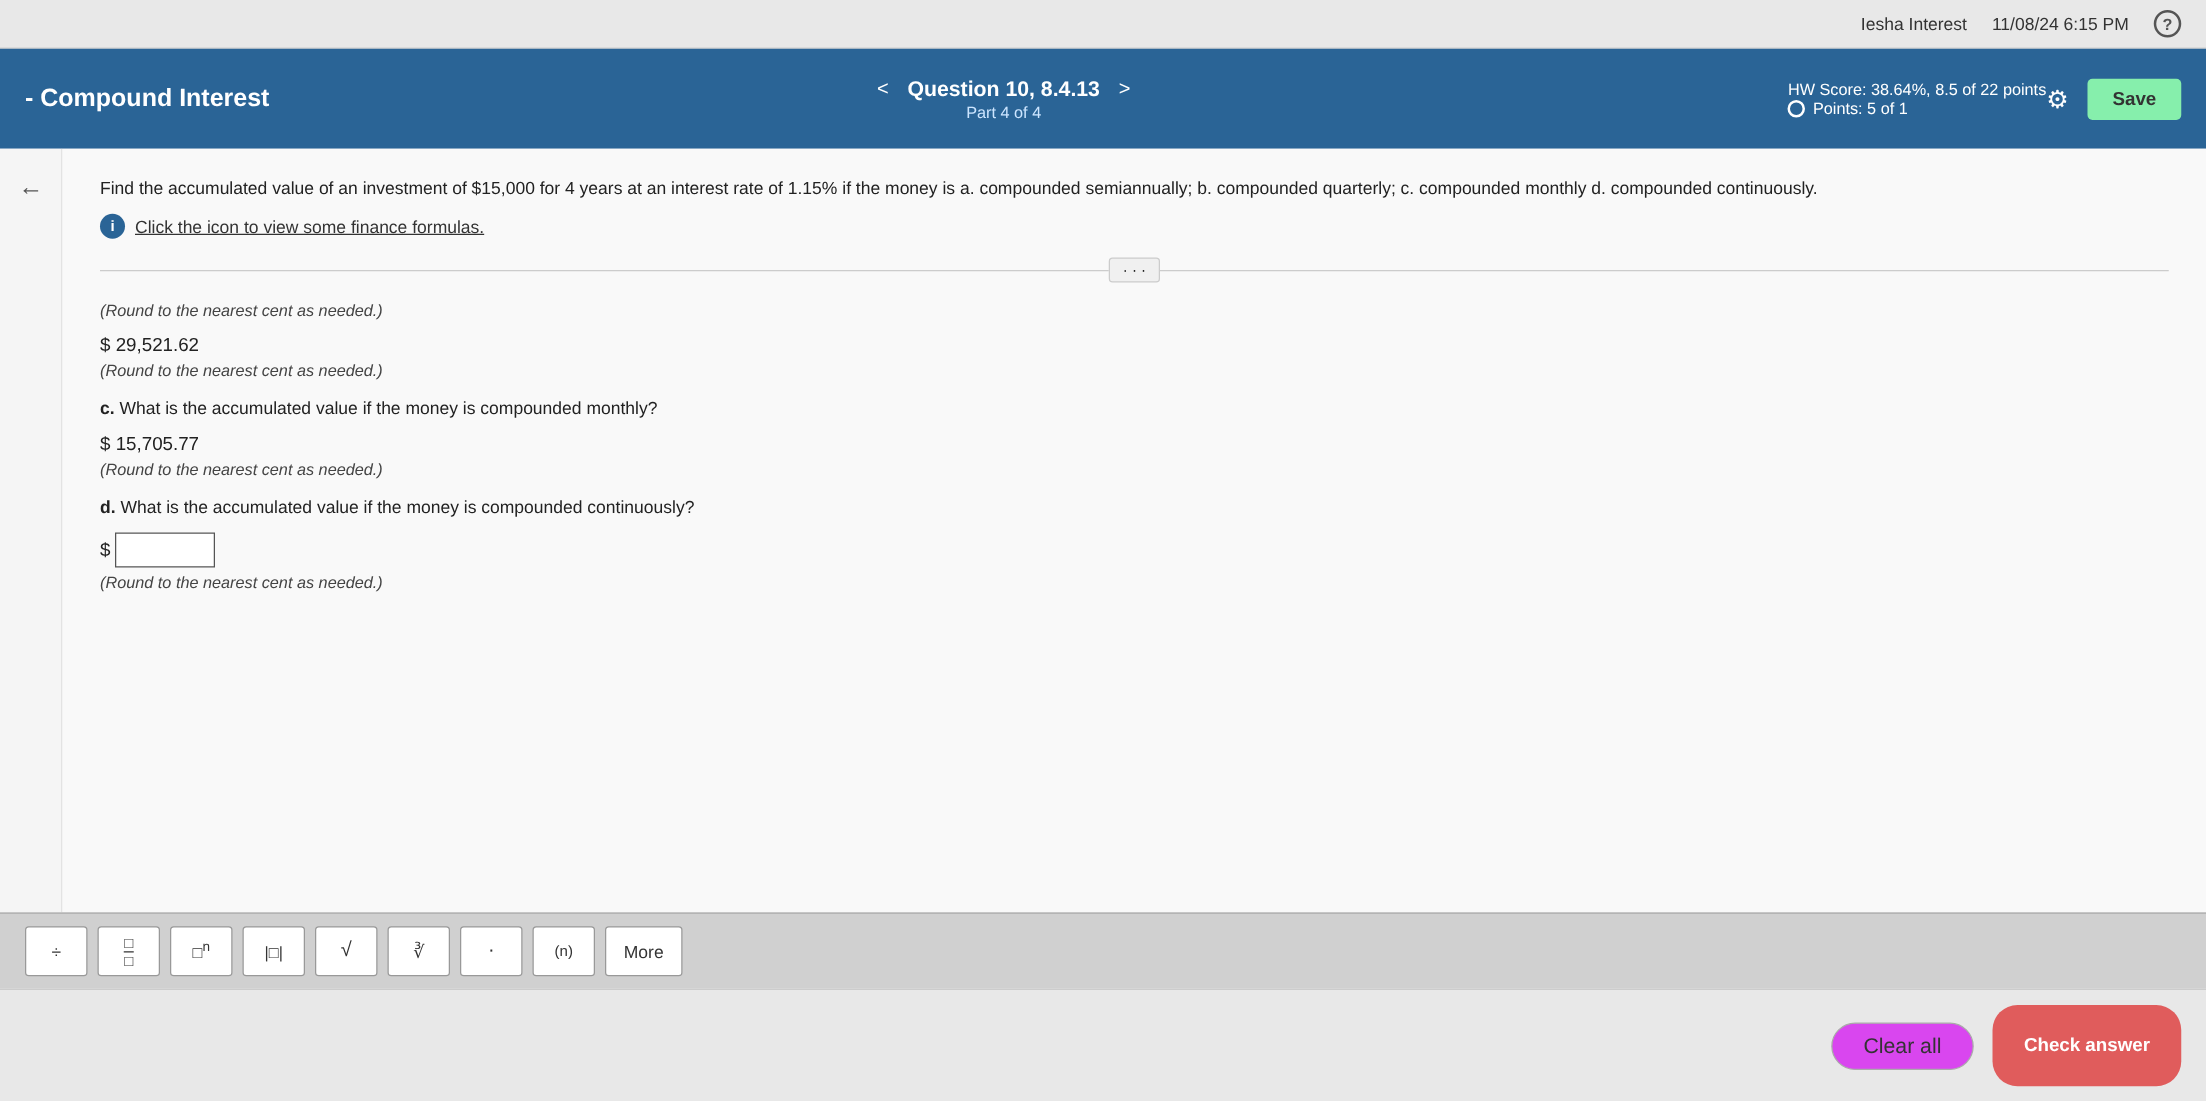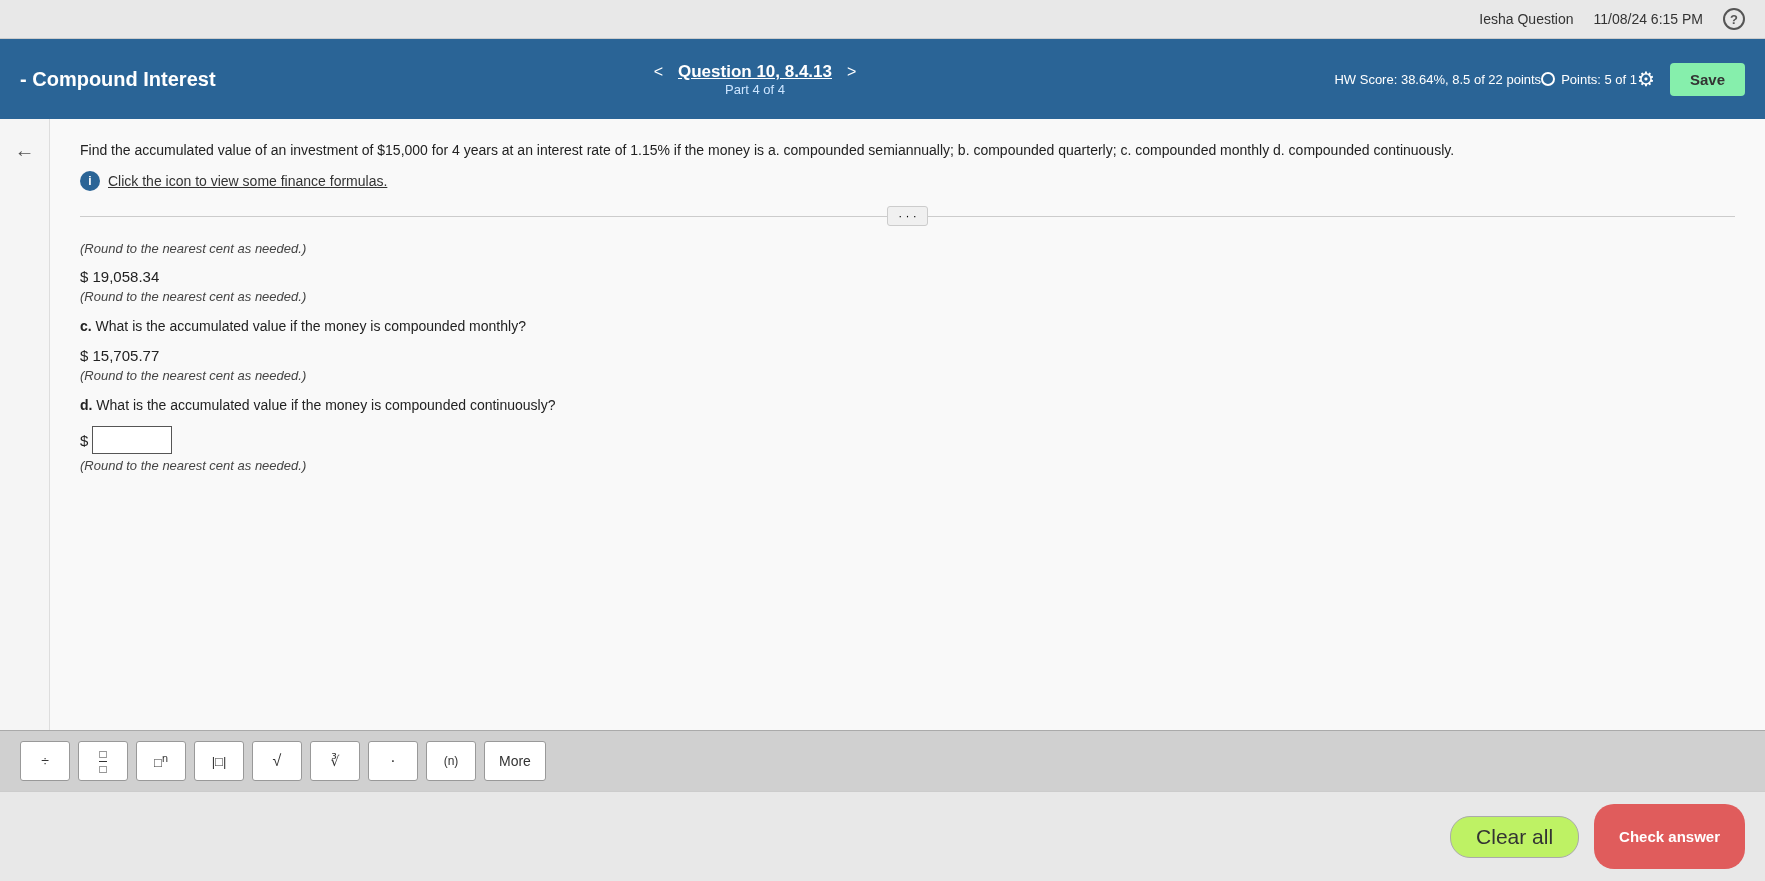--- a/index.html
+++ b/index.html
@@ -90,30 +90,30 @@
       font-size: 16px;
       cursor: pointer;
       background: none;
       border: none;
     }
 
     .question-title {
       color: white;
       font-size: 17px;
       font-weight: bold;
-      text-decoration: underline;
     }
 
     .question-part {
       color: #cce5ff;
       font-size: 13px;
     }
 
     .score-section {
       display: flex;
+      flex-direction: column;
       align-items: flex-start;
       margin-left: 40px;
     }
 
     .hw-score {
       color: white;
       font-size: 13px;
     }
 
     .points-row {
@@ -322,25 +322,25 @@
       background: #e8e8e8;
       padding: 12px 20px;
       display: flex;
       justify-content: flex-end;
       align-items: center;
       gap: 15px;
       border-top: 1px solid #ccc;
     }
 
     .clear-all-btn {
-      background: #bef264;
+      background: #d946ef;
       border: 1px solid #aaa;
       border-radius: 20px;
       padding: 8px 25px;
-      font-size: 21px;
+      font-size: 17px;
       cursor: pointer;
       color: #333;
     }
 
     .check-answer-btn {
       background: #e05c5c;
       border: none;
       border-radius: 20px;
       padding: 24px 25px;
       font-size: 15px;
@@ -348,21 +348,21 @@
       color: white;
       font-weight: bold;
     }
   </style>
 </head>
 <body>
 
 <div class="app-container">
 
   <div class="top-bar">
-    <span class="user-name">Iesha Question</span>
+    <span class="user-name">Iesha Interest</span>
     <span class="timestamp">11/08/24 6:15 PM</span>
     <div class="help-icon">?</div>
   </div>
 
   <div class="nav-bar">
     <span class="section-title">- Compound Interest</span>
 
     <div class="question-info">
       <div class="question-nav">
         <button class="nav-arrow">&lt;</button>
@@ -402,21 +402,21 @@
       </div>
 
       <div class="divider-row">
         <div class="divider-line"></div>
         <button class="expand-btn">· · ·</button>
         <div class="divider-line"></div>
       </div>
 
       <p class="round-note">(Round to the nearest cent as needed.)</p>
 
-      <p class="answer-value">$ 19,058.34</p>
+      <p class="answer-value">$ 29,521.62</p>
       <p class="round-note">(Round to the nearest cent as needed.)</p>
 
       <p class="part-question">
         <span class="part-label">c.</span>
         <span> What is the accumulated value if the money is compounded monthly?</span>
       </p>
       <p class="answer-value">$ 15,705.77</p>
       <p class="round-note">(Round to the nearest cent as needed.)</p>
 
       <p class="part-question">

